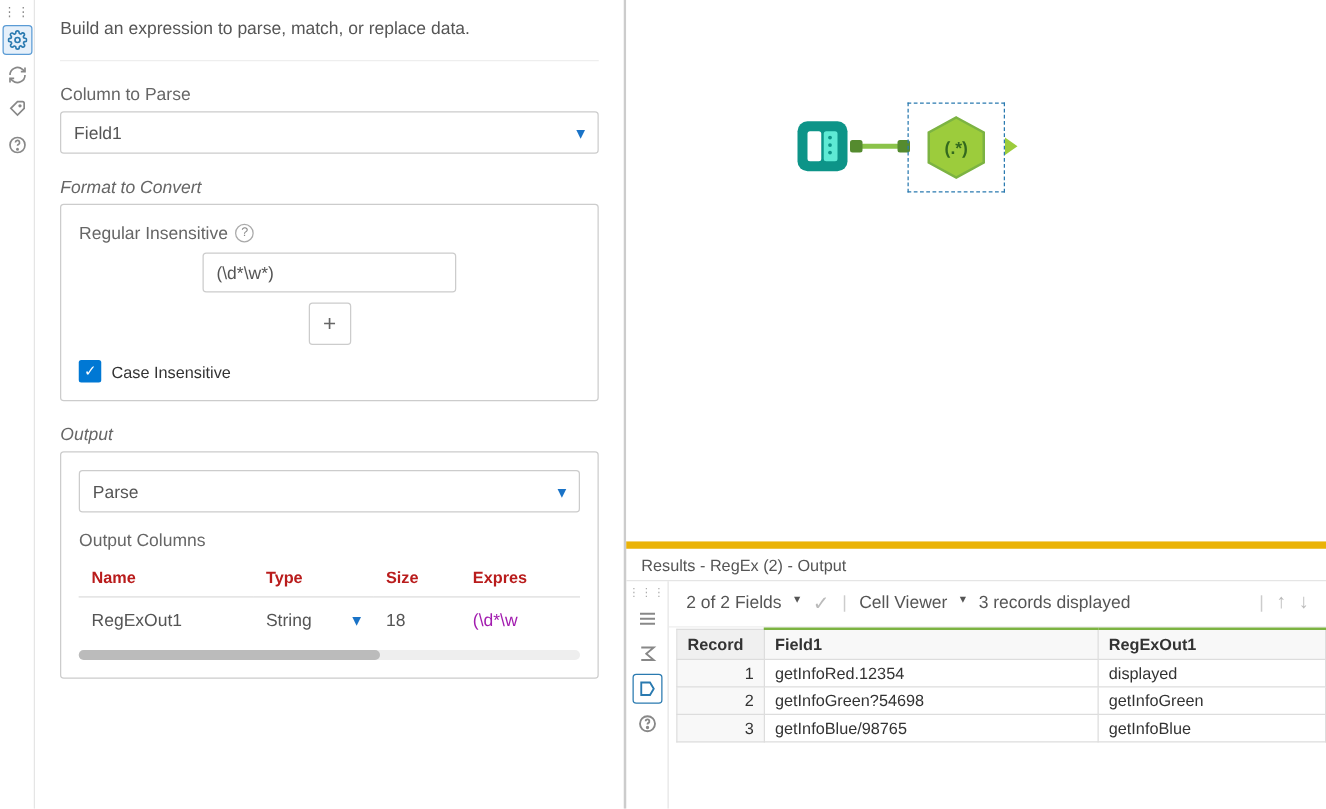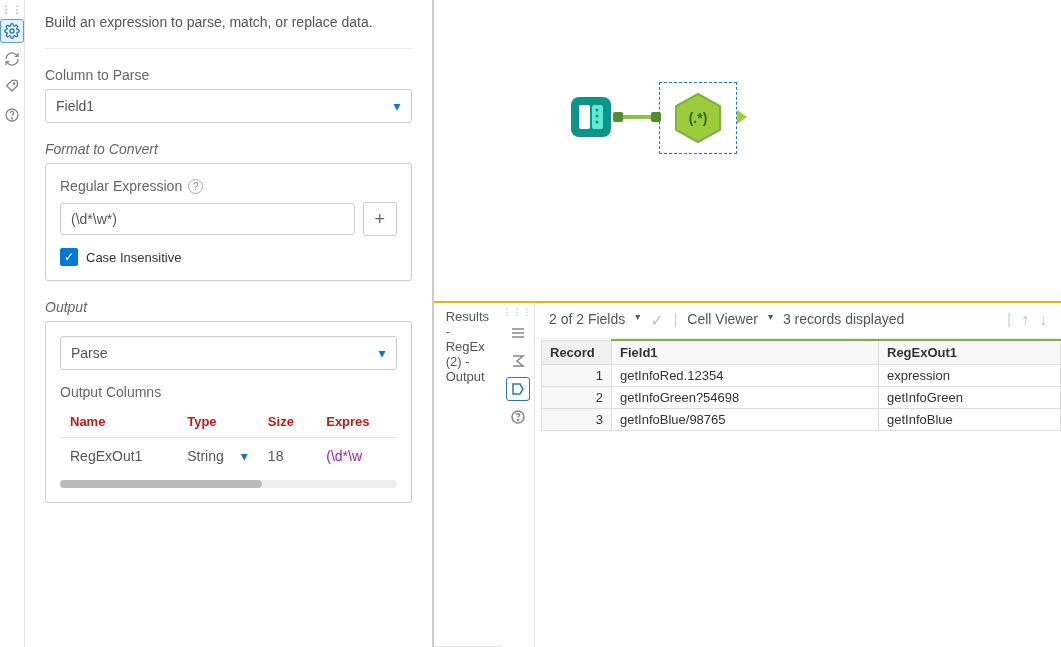--- a/index.html
+++ b/index.html
@@ -11,21 +11,21 @@
 .rail-btn.active { background: #e6f0fa; border: 1px solid #5a9bd5; }
 .rail-btn svg { width: 16px; height: 16px; }
 
 .config-panel { width: 500px; border-right: 2px solid #ccc; padding: 14px 20px 20px 20px; overflow-y: auto; }
 .desc { color: #555; font-size: 14px; margin-bottom: 18px; }
 .divider { border-top: 1px solid #eee; margin-bottom: 18px; }
 .section-label { color: #666; font-size: 14px; margin-bottom: 6px; }
 .select { width: 100%; border: 1px solid #ccc; border-radius: 3px; padding: 8px 10px; font-size: 14px; color: #555; background: #fff; display: flex; justify-content: space-between; align-items: center; cursor: pointer; }
 .chev { color: #1a73c7; }
 .card { border: 1px solid #ccc; border-radius: 3px; padding: 14px; margin-top: 6px; }
-.row { display: flex; gap: 8px; align-items: center; }
+.row { display: flex; gap: 8px; align-items: center; flex-direction: column; }
 .label-inline { color: #666; font-size: 14px; display: flex; align-items: center; gap: 6px; }
 .help-icon { width: 15px; height: 15px; border: 1px solid #aaa; color: #888; border-radius: 50%; display: inline-flex; align-items: center; justify-content: center; font-size: 10px; cursor: pointer; }
 .text-input { flex: 1; border: 1px solid #ccc; border-radius: 3px; padding: 7px 10px; font-size: 14px; color: #555; }
 .plus-btn { width: 34px; height: 34px; border: 1px solid #ccc; border-radius: 3px; background: #fff; display: flex; align-items: center; justify-content: center; font-size: 18px; color: #666; cursor: pointer; }
 .checkbox-row { display: flex; align-items: center; gap: 8px; margin-top: 12px; }
 .check { width: 18px; height: 18px; background: #0078d4; border-radius: 2px; display: flex; align-items: center; justify-content: center; color: #fff; font-size: 12px; }
 .mt { margin-top: 18px; font-style: italic; }
 .out-table { width: 100%; border-collapse: collapse; margin-top: 6px; }
 .out-table th { text-align: left; font-weight: 600; color: #b91c1c; padding: 8px 10px; border-bottom: 1px solid #e5e5e5; font-size: 13px; }
 .out-table td { padding: 10px; color: #555; font-size: 14px; }
@@ -37,21 +37,21 @@
 .canvas { flex: 1; position: relative; background: #fff; }
 .tool-node { position: absolute; }
 .input-tool { left: 135px; top: 95px; width: 44px; height: 44px; }
 .regex-tool { left: 225px; top: 82px; width: 78px; height: 72px; border: 1px dashed #2a7ab0; display: flex; align-items: center; justify-content: center; }
 .connector { position: absolute; left: 181px; top: 115px; width: 44px; height: 4px; background: #8bc34a; }
 .conn-dot { position: absolute; width: 10px; height: 10px; background: #558b2f; border-radius: 2px; top: -3px; }
 .conn-dot.l { left: -2px; }
 .conn-dot.r { right: -2px; }
 .out-anchor { position: absolute; left: 303px; top: 110px; width: 0; height: 0; border-top: 7px solid transparent; border-bottom: 7px solid transparent; border-left: 10px solid #9ccc3c; }
 
-.results-pane { height: 346px; border-top: 2px solid #eab308; display: flex; flex-direction: row; }
+.results-pane { height: 214px; border-top: 6px solid #eab308; display: flex; flex-direction: column; }
 .results-title { padding: 6px 12px 4px 12px; color: #555; font-size: 13px; border-bottom: 1px solid #e5e5e5; }
 .results-body { flex: 1; display: flex; }
 .res-rail { width: 34px; border-right: 1px solid #e5e5e5; display: flex; flex-direction: column; align-items: center; padding-top: 4px; }
 .res-rail .grip { font-size: 9px; color: #aaa; letter-spacing: 1px; }
 .res-rail-btn { width: 24px; height: 24px; margin-top: 4px; display: flex; align-items: center; justify-content: center; border-radius: 3px; cursor: pointer; color: #888; }
 .res-rail-btn.sel { border: 1px solid #2a7ab0; color: #2a7ab0; }
 .res-main { flex: 1; display: flex; flex-direction: column; }
 .res-toolbar { display: flex; align-items: flex-start; padding: 8px 14px; gap: 10px; color: #555; font-size: 14px; border-bottom: 1px solid #eee; }
 .res-toolbar .sep { color: #ccc; }
 .res-toolbar .arrow { color: #bbb; font-size: 16px; cursor: pointer; }
@@ -107,21 +107,21 @@
 
     <div class="section-label">Column to Parse</div>
     <div class="select">
       <span>Field1</span>
       <span class="chev">▾</span>
     </div>
 
     <div class="section-label mt">Format to Convert</div>
     <div class="card">
       <div class="label-inline">
-        <span>Regular Expression</span>
+        <span>Regular Insensitive</span>
         <span class="help-icon">?</span>
       </div>
       <div class="row" style="margin-top:8px">
         <input class="text-input" value="(\d*\w*)" style="">
         <div class="plus-btn">+</div>
       </div>
       <div class="checkbox-row">
         <div class="check">✓</div>
         <span>Case Insensitive</span>
       </div>
@@ -238,21 +238,21 @@
               <tr>
                 <th class="rec">Record</th>
                 <th>Field1</th>
                 <th>RegExOut1</th>
               </tr>
             </thead>
             <tbody id="results-rows">
                 <tr>
                   <td class="rn">1</td>
                   <td>getInfoRed.12354</td>
-                  <td>expression</td>
+                  <td>displayed</td>
                 </tr>
                 <tr>
                   <td class="rn">2</td>
                   <td>getInfoGreen?54698</td>
                   <td>getInfoGreen</td>
                 </tr>
                 <tr>
                   <td class="rn">3</td>
                   <td>getInfoBlue/98765</td>
                   <td>getInfoBlue</td>

